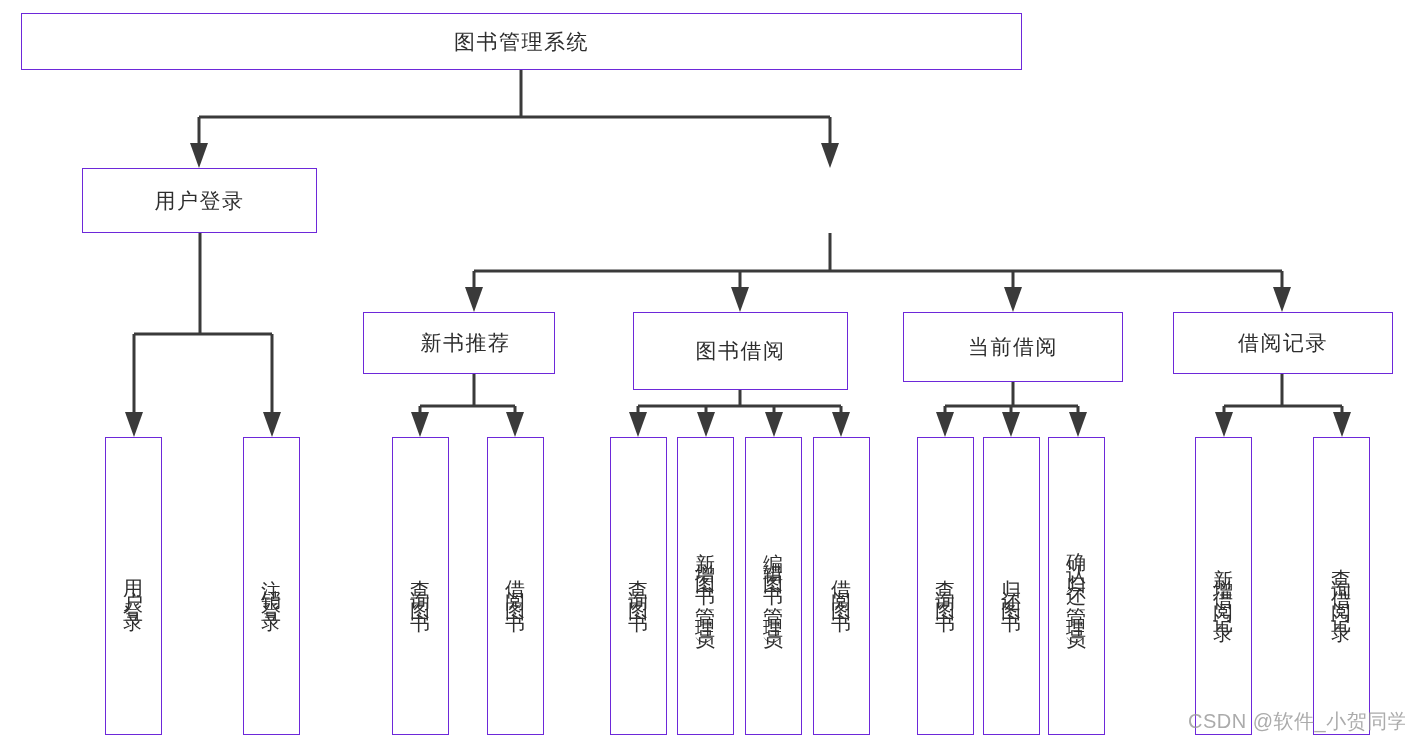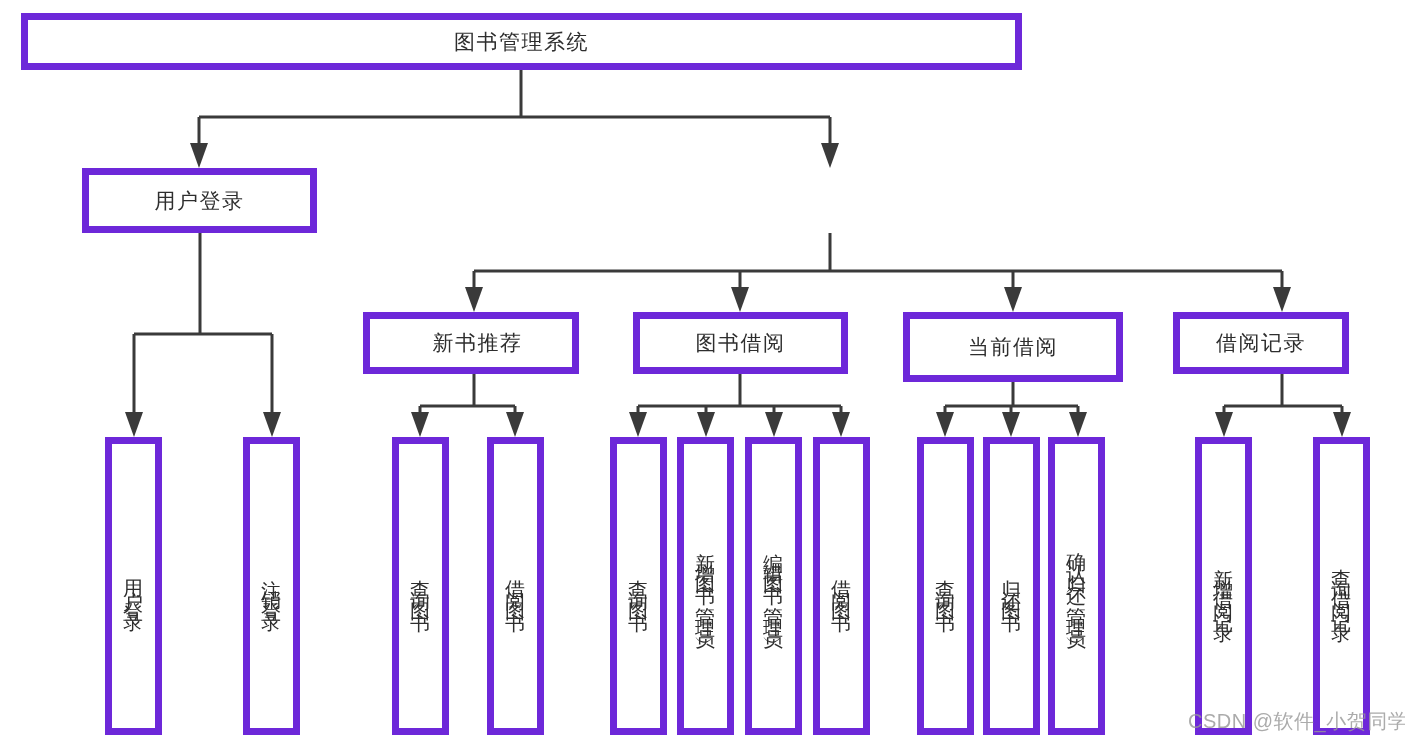--- a/index.html
+++ b/index.html
@@ -3,36 +3,36 @@
 <meta charset="utf-8">
 <style>
   html,body { margin:0; padding:0; background:#ffffff; }
   #stage {
     position:relative; width:1405px; height:747px; background:#ffffff;
     font-family:"Liberation Sans", sans-serif; overflow:hidden;
   }
   #wires { position:absolute; left:0; top:0; z-index:1; }
   .box {
     position:absolute; box-sizing:border-box; background:#ffffff;
-    border:7px solid #6d28d9; display:flex; align-items:center; justify-content:center;
+    border:1px solid #6d28d9; display:flex; align-items:center; justify-content:center;
     z-index:2; color:#2e2e2e;
   }
   .hlabel { font-size:21px; letter-spacing:1.5px; white-space:nowrap; }
   .leaf .vlabel {
     writing-mode:vertical-rl; text-orientation:mixed;
     font-size:20px; line-height:1; letter-spacing:11px; white-space:nowrap;
   }
   
   .b-root   { left:21px;  top:13px;  width:1001px; height:57px; }
   .b-l2a    { left:82px;  top:168px; width:235px;  height:65px; }
   .b-l2b    { left:712px; top:168px; width:235px;  height:65px; }
-  .b-l3a    { left:363px; top:312px; width:216px;  height:62px;padding-left:13px; }
-  .b-l3b    { left:633px; top:312px; width:215px;  height:62px; }
+  .b-l3a    { left:363px; top:312px; width:192px;  height:62px;padding-left:13px; }
+  .b-l3b    { left:633px; top:312px; width:215px;  height:78px; }
   .b-l3c    { left:903px; top:312px; width:220px;  height:70px; }
-  .b-l3d    { left:1173px;top:312px; width:176px;  height:62px; }
+  .b-l3d    { left:1173px;top:312px; width:220px;  height:62px; }
   .leaf     { top:437px;  width:57px; height:298px; }
   .f1  { left:105px; }  .f2  { left:243px; }
   .f3  { left:392px; }  .f4  { left:487px; }
   .f5  { left:610px; }  .f6  { left:677px; }
   .f7  { left:745px; }  .f8  { left:813px; }
   .f9  { left:917px; }  .f10 { left:983px; }
   .f11 { left:1048px; } .f12 { left:1195px; }
   .f13 { left:1313px; }
   #watermark {
     position:absolute; left:1188px; top:708px; z-index:10;

